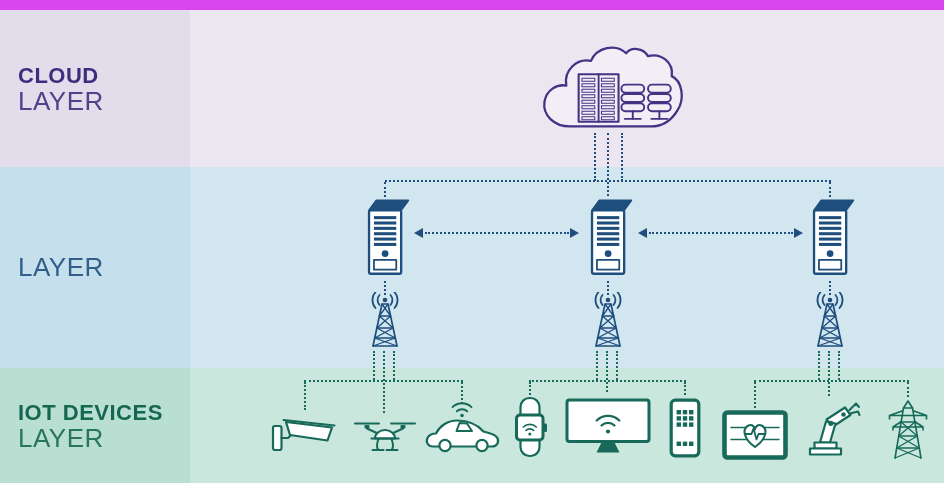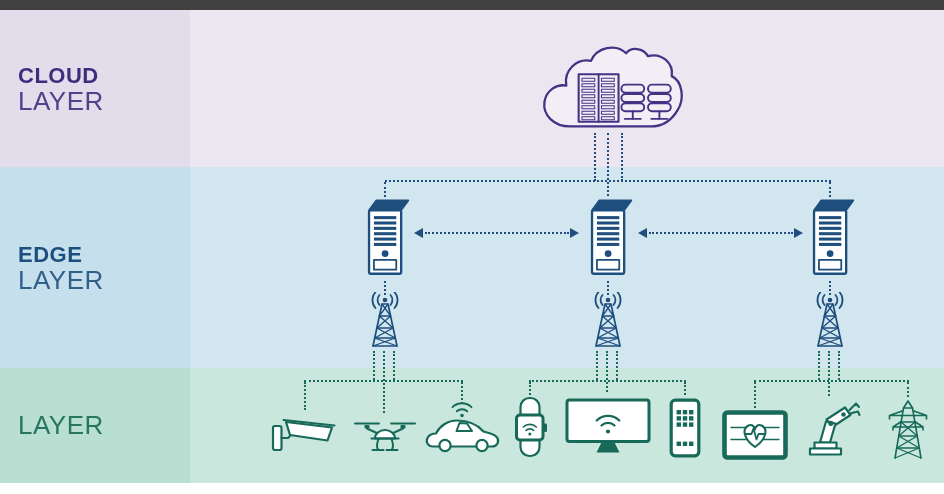--- a/index.html
+++ b/index.html
@@ -1,17 +1,17 @@
 <!DOCTYPE html>
 <html><head>
 <meta charset="utf-8">
 <style>
   html,body{margin:0;padding:0;background:#ffffff;}
   body{width:944px;height:494px;overflow:hidden;font-family:"Liberation Sans",sans-serif;}
-  .stage{position:relative;width:944px;height:396px;background:#404040;}
+  .stage{position:relative;width:944px;height:396px;background:#d946ef;}
   .band{position:absolute;left:0;width:944px;}
   #band-cloud{top:10px;height:157px;background:#ece6f0;}
   #band-edge{top:167px;height:201px;background:#d2e6f0;}
   #band-iot{top:368px;height:115px;background:#c9e7dc;}
   .labelcol{position:absolute;left:0;top:0;bottom:0;width:190px;display:flex;flex-direction:column;justify-content:center;padding-left:18px;box-sizing:border-box;}
   #band-cloud .labelcol{background:#e3dcea;}
   #band-edge .labelcol{background:#c6dfec;}
   #band-iot .labelcol{background:#b8dfd2;}
   .lname{font-size:22px;font-weight:bold;letter-spacing:.5px;line-height:26px;}
   .lsub{font-size:26px;font-weight:normal;letter-spacing:.5px;line-height:25px;opacity:.88;}
@@ -32,26 +32,26 @@
 <div class="stage">
 
   <div class="band" id="band-cloud">
     <div class="labelcol">
       <div class="lname">CLOUD</div>
       <div class="lsub">LAYER</div>
     </div>
   </div>
   <div class="band" id="band-edge">
     <div class="labelcol">
-      <div class="lname">EDGE</div>
       <div class="lsub">LAYER</div>
     </div>
   </div>
   <div class="band" id="band-iot">
     <div class="labelcol">
+      <div class="lname">IOT DEVICES</div>
       <div class="lsub">LAYER</div>
     </div>
   </div>
 
   <svg width="0" height="0" style="position:absolute" aria-hidden="true">
     <defs>
       <symbol id="sym-cloud" viewBox="0 0 160 108">
         <g stroke="#453285" fill="none" stroke-linejoin="round" stroke-linecap="round">
           <path d="M38 95 C21 95 9 83 11 69 C13 57 24 50 34 52 C31 36 45 23 60 26 C66 12 86 7 97 18 C102 11 115 12 120 21 C134 17 147 28 145 42 C156 47 159 66 151 78 C145 88 135 95 123 95 Z" fill="#f2eef6" stroke-width="2.4"></path>
           <rect x="47" y="40" width="42" height="50" stroke-width="2.2" fill="#f2eef6"></rect>

